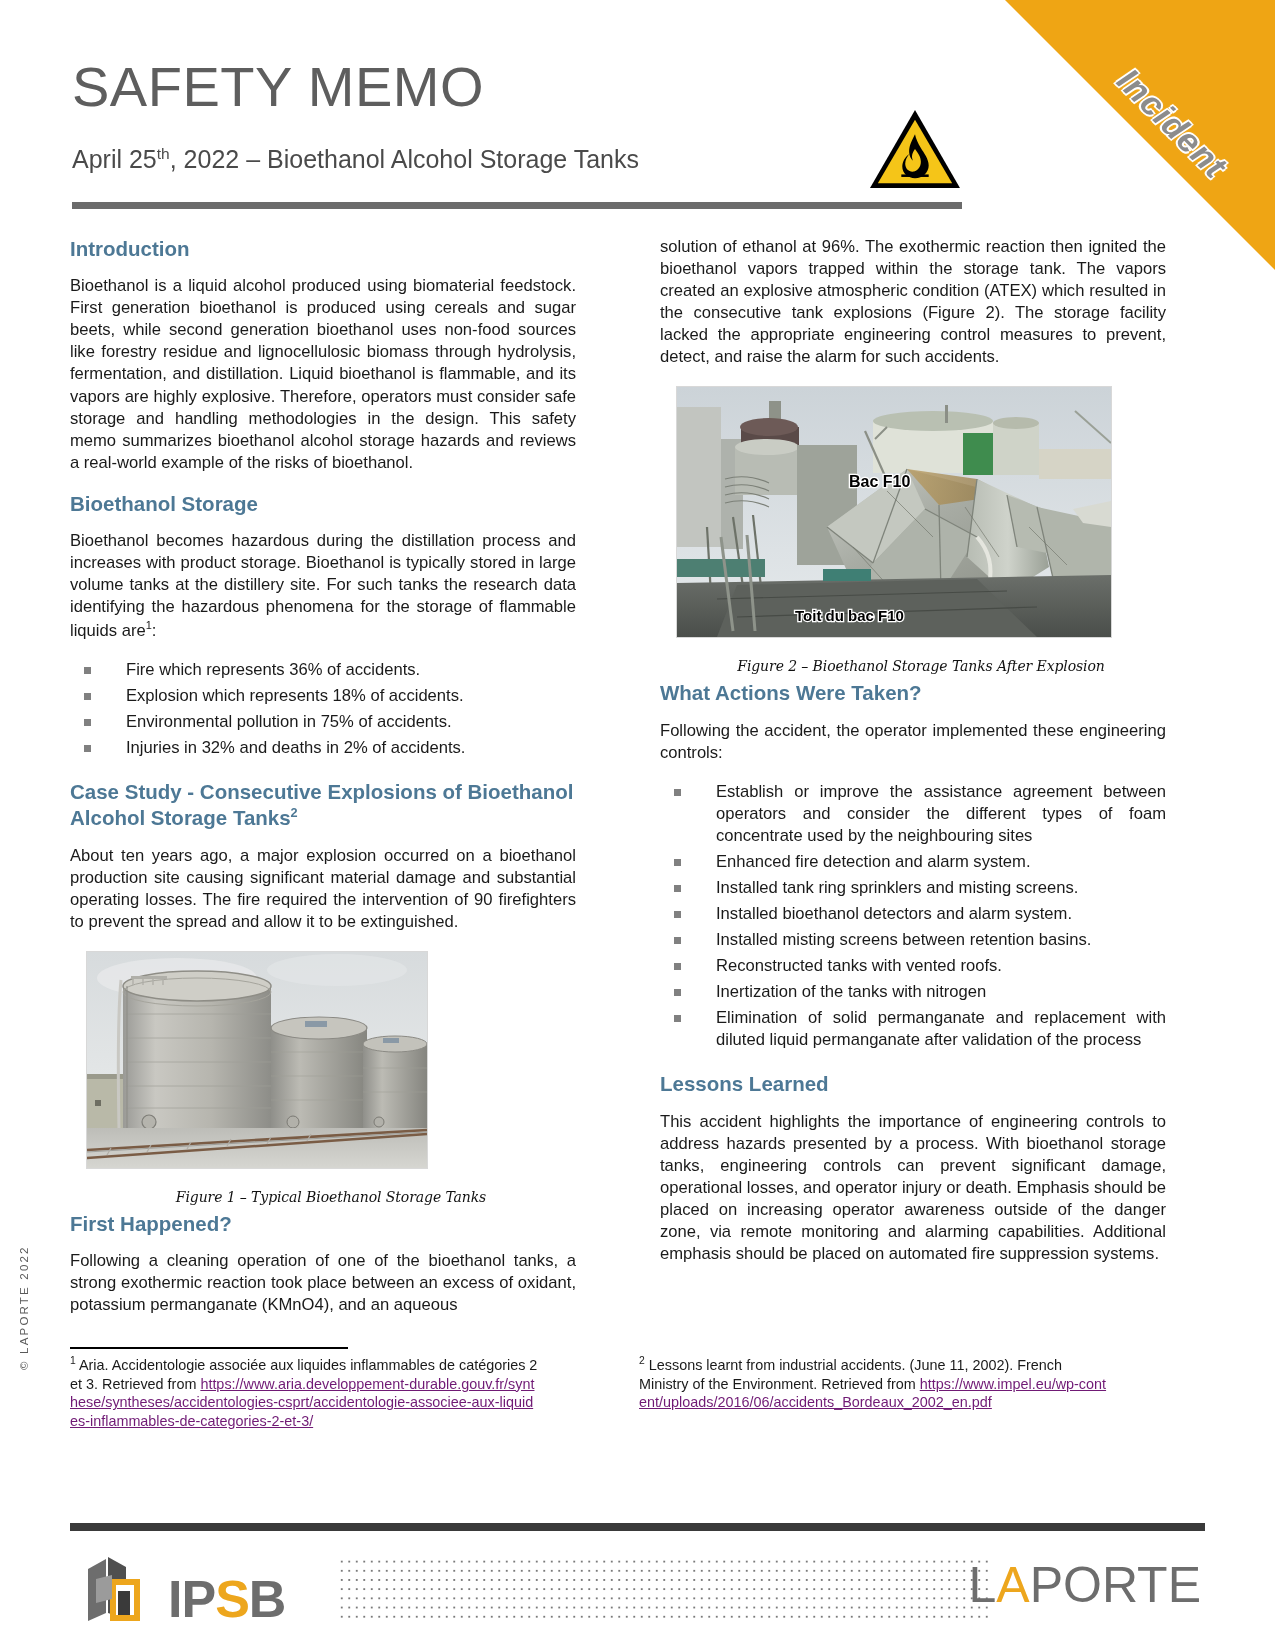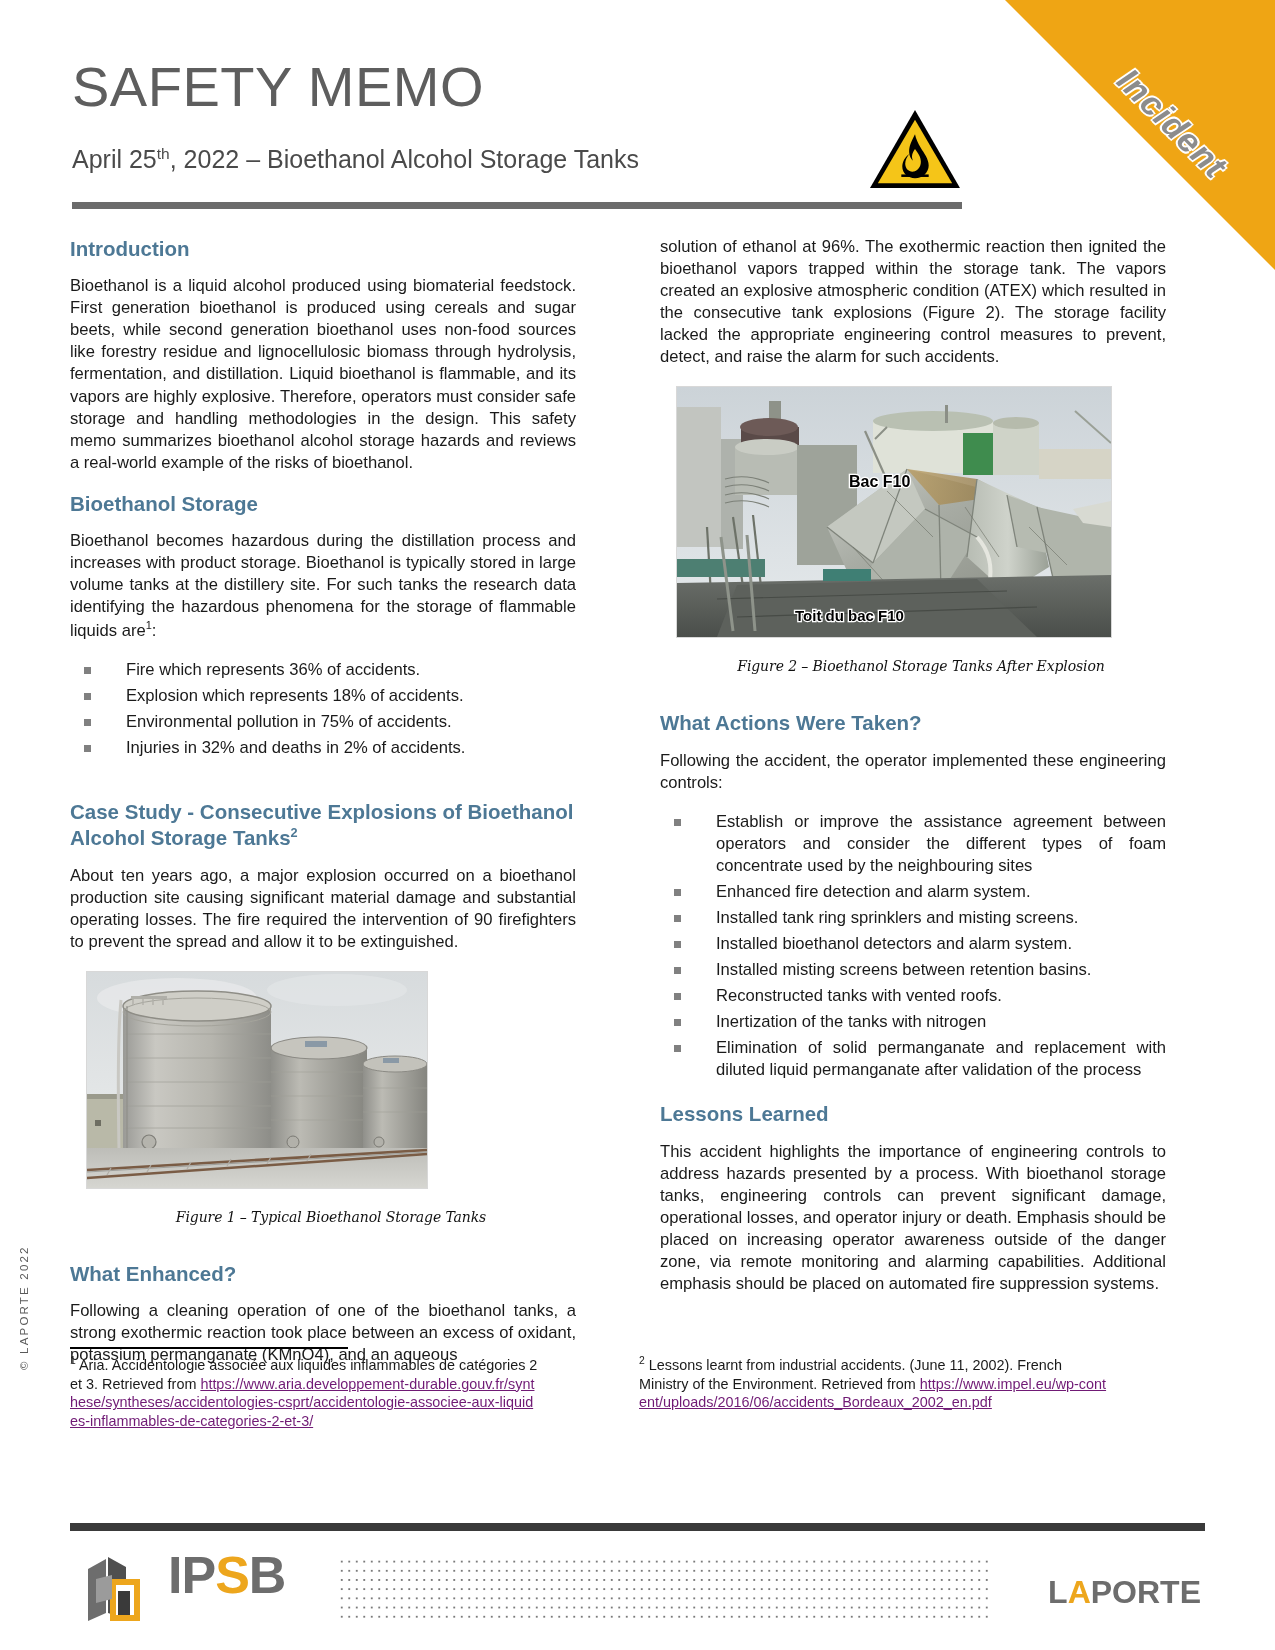--- a/index.html
+++ b/index.html
@@ -107,21 +107,21 @@
   .col-left  { left: 70px; }
   .col-right { left: 660px; }
 
   h2.sec {
     font-size: 20.5px;
     font-weight: bold;
     color: #4d7895;
     margin: 0 0 13px 0;
     line-height: 1.28;
   }
-  h2.sec.tight { margin-top: 36px; }
+  h2.sec.tight { margin-top: 6px; }
   h2.sec sup { font-size: 0.62em; vertical-align: super; }
 
   p.body {
     font-size: 16.6px;
     line-height: 1.33;
     text-align: justify;
     margin: 0 0 17px 0;
     color: #1a1a1a;
   }
   p.body sup { font-size: 0.66em; vertical-align: super; }
@@ -202,21 +202,21 @@
     position: absolute;
     left: 18px;
     top: 1370px;
     font-size: 11.5px;
     letter-spacing: 2.2px;
     color: #5a5a5a;
     transform: rotate(-90deg);
     transform-origin: left top;
     white-space: nowrap;
   }
-  .ipsb { position: absolute; left: 12px; top: 6px; display: flex; align-items: flex-start; }
+  .ipsb { position: absolute; left: 12px; top: 6px; display: flex; align-items: flex-end; }
   .ipsb-word {
     font-size: 52px;
     font-weight: bold;
     letter-spacing: -1px;
     margin-left: 8px;
     line-height: 1;
   }
   .ipsb-word .g { color: #6d6d6d; }
   .ipsb-word .o { color: #eda61d; }
   .dots {
@@ -224,23 +224,23 @@
     left: 268px;
     top: 14px;
     width: 655px;
     height: 62px;
     background-image: radial-gradient(#7a7a7a 1.15px, transparent 1.2px);
     background-size: 7.5px 9.2px;
   }
   .laporte {
     position: absolute;
     right: 4px;
-    top: 31px;
-    font-size: 32px;
-    font-weight: bold;
+    top: 14px;
+    font-size: 50px;
+    font-weight: normal;
     letter-spacing: 0px;
     color: #6d6d6d;
     line-height: 1.15;
   }
   .laporte .a { color: #eda61d; }
 </style>
 </head>
 <body>
 
 <div class="page">
@@ -370,21 +370,21 @@
             <path d="M60 200 L64 193"></path>
             <path d="M100 197 L104 190"></path>
           <path d="M140 194 L144 187"></path>
             <path d="M180 192 L184 185"></path>
             <path d="M220 189 L224 182"></path>
         </g>
       </svg>
       <div class="fig-caption">Figure 1 – Typical Bioethanol Storage Tanks</div>
     </div>
 
-    <h2 class="sec tight">What Enhanced?</h2>
+    <h2 class="sec tight">First Happened?</h2>
     <p class="body nomargin">Following a cleaning operation of one of the bioethanol tanks, a strong exothermic reaction took place between an excess of oxidant, potassium permanganate (KMnO4), and an aqueous</p>
   </div>
 
   <div class="col col-right">
     <p class="body">solution of ethanol at 96%. The exothermic reaction then ignited the bioethanol vapors trapped within the storage tank. The vapors created an explosive atmospheric condition (ATEX) which resulted in the consecutive tank explosions (Figure 2). The storage facility lacked the appropriate engineering control measures to prevent, detect, and raise the alarm for such accidents.</p>
 
     <div class="figure">
       <svg class="photo" width="434" height="250" viewBox="0 0 434 250">
         <defs>
           <linearGradient id="sky2" x1="0" y1="0" x2="0" y2="1">

